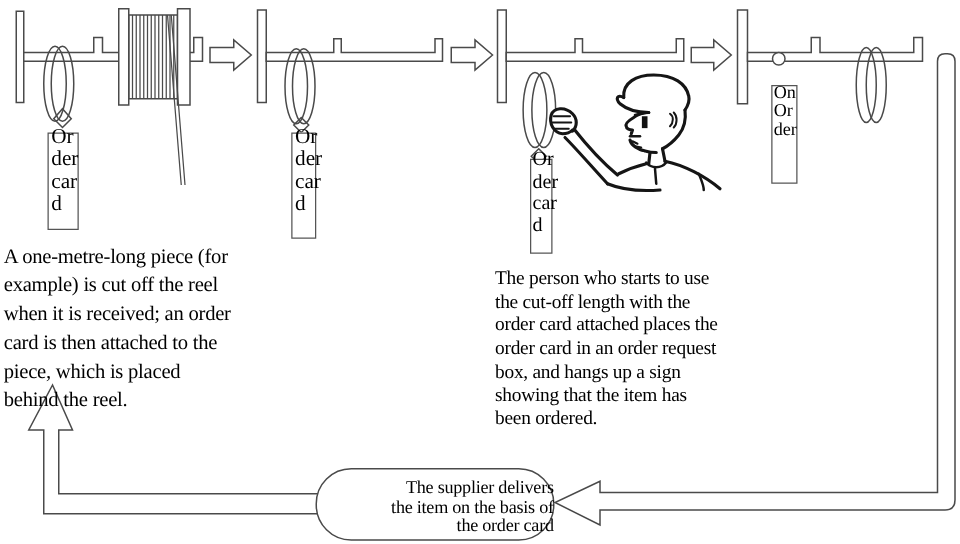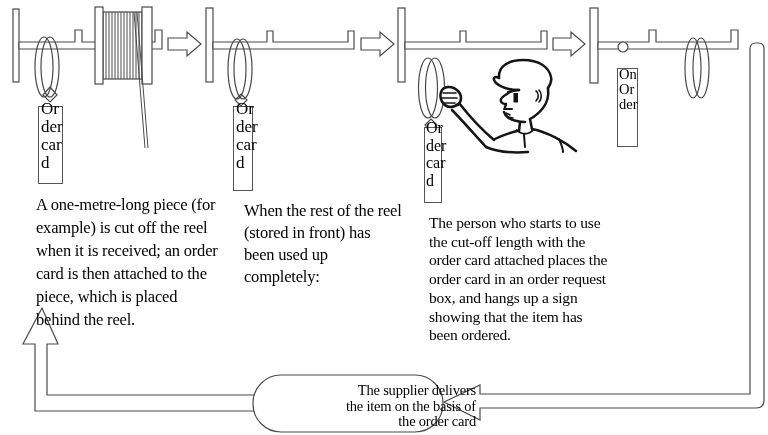--- a/index.html
+++ b/index.html
@@ -1,19 +1,19 @@
 <!DOCTYPE html>
 <html><head>
 <meta charset="utf-8">
 <style>
   html,body{margin:0;padding:0;background:#fff;}
   #stage{position:relative;width:768px;height:435px;background:#fff;overflow:hidden;
          font-family:"Liberation Serif","DejaVu Serif",serif;color:#000;}
   #art{position:absolute;left:0;top:0;}
-  .txt{position:absolute;white-space:pre-line;letter-spacing:-0.2px;margin-left:33px;}
+  .txt{position:absolute;white-space:pre-line;letter-spacing:-0.2px;}
   .caption1{left:3px;top:193px;width:206px;font-size:16.5px;line-height:23px;}
   .caption2{left:211px;top:200px;width:192px;font-size:16.5px;line-height:22px;}
   .caption3{left:396px;top:214px;width:206px;font-size:15.5px;line-height:18.7px;}
   .tag{position:absolute;border:1px solid #555;background:#fff;}
   .tag-text{white-space:pre-line;font-size:17px;line-height:18px;overflow:visible;}
   .tag1{left:38px;top:106px;width:23px;height:76px;}
   .tag2{left:233px;top:106px;width:18px;height:83px;}
   .tag3{left:424px;top:127px;width:16px;height:74px;}
   .tag4{left:617px;top:68px;width:19px;height:77px;}
   .tag1 .tag-text,.tag2 .tag-text{margin:-7px 0 0 2px;}
@@ -143,24 +143,20 @@
 Or
 der</div>
   </div>
 
   <div class="txt caption1">A one-metre-long piece (for
 example) is cut off the reel
 when it is received; an order
 card is then attached to the
 piece, which is placed
 behind the reel.</div>
-  <div class="txt caption2">When the rest of the reel
-(stored in front) has
-been used up
-completely:</div>
   <div class="txt caption3">The person who starts to use
 the cut-off length with the
 order card attached places the
 order card in an order request
 box, and hangs up a sign
 showing that the item has
 been ordered.</div>
 
   <div class="txt supplier-label">The supplier delivers
 the item on the basis of

